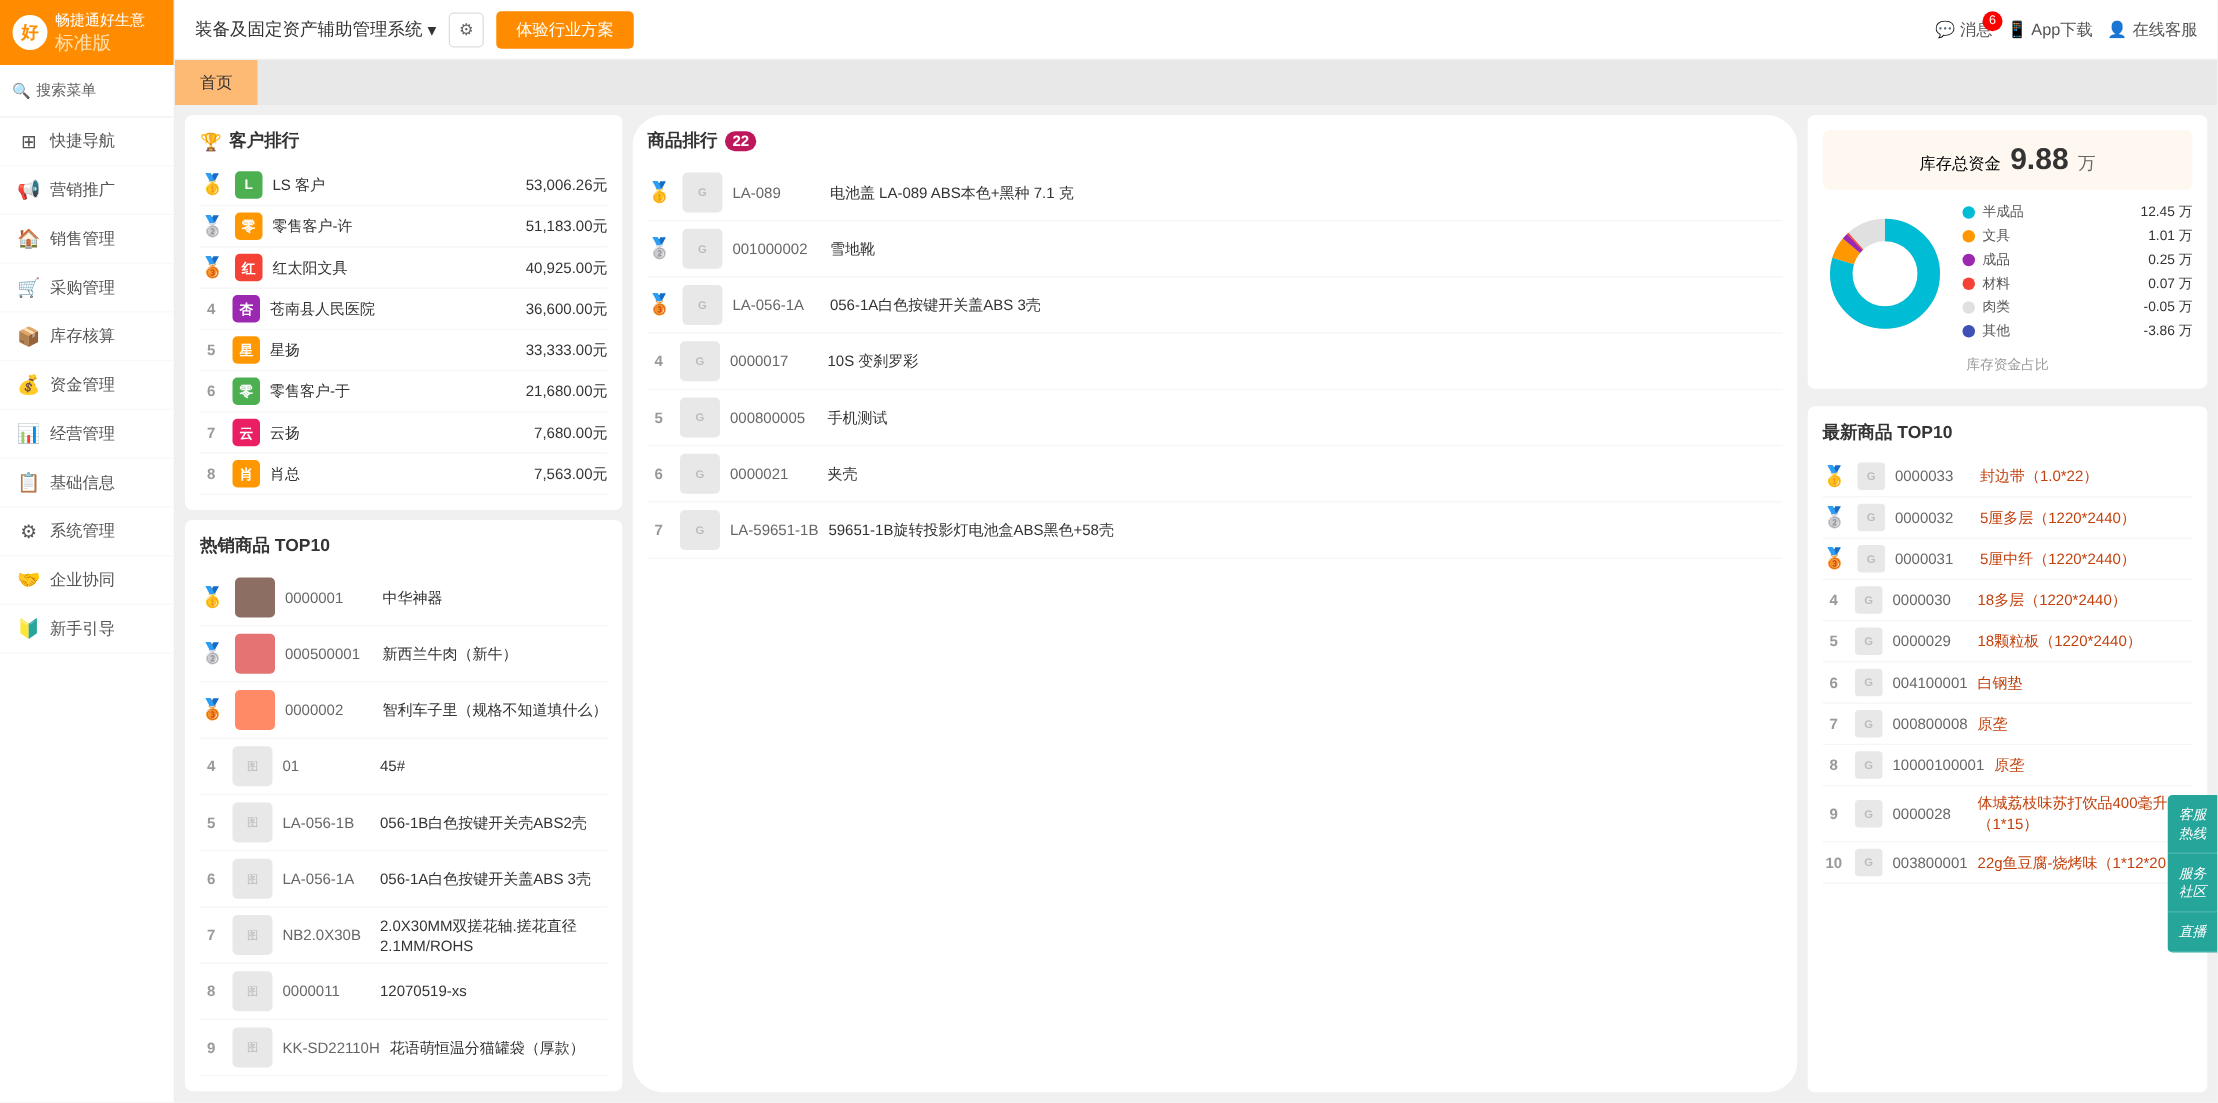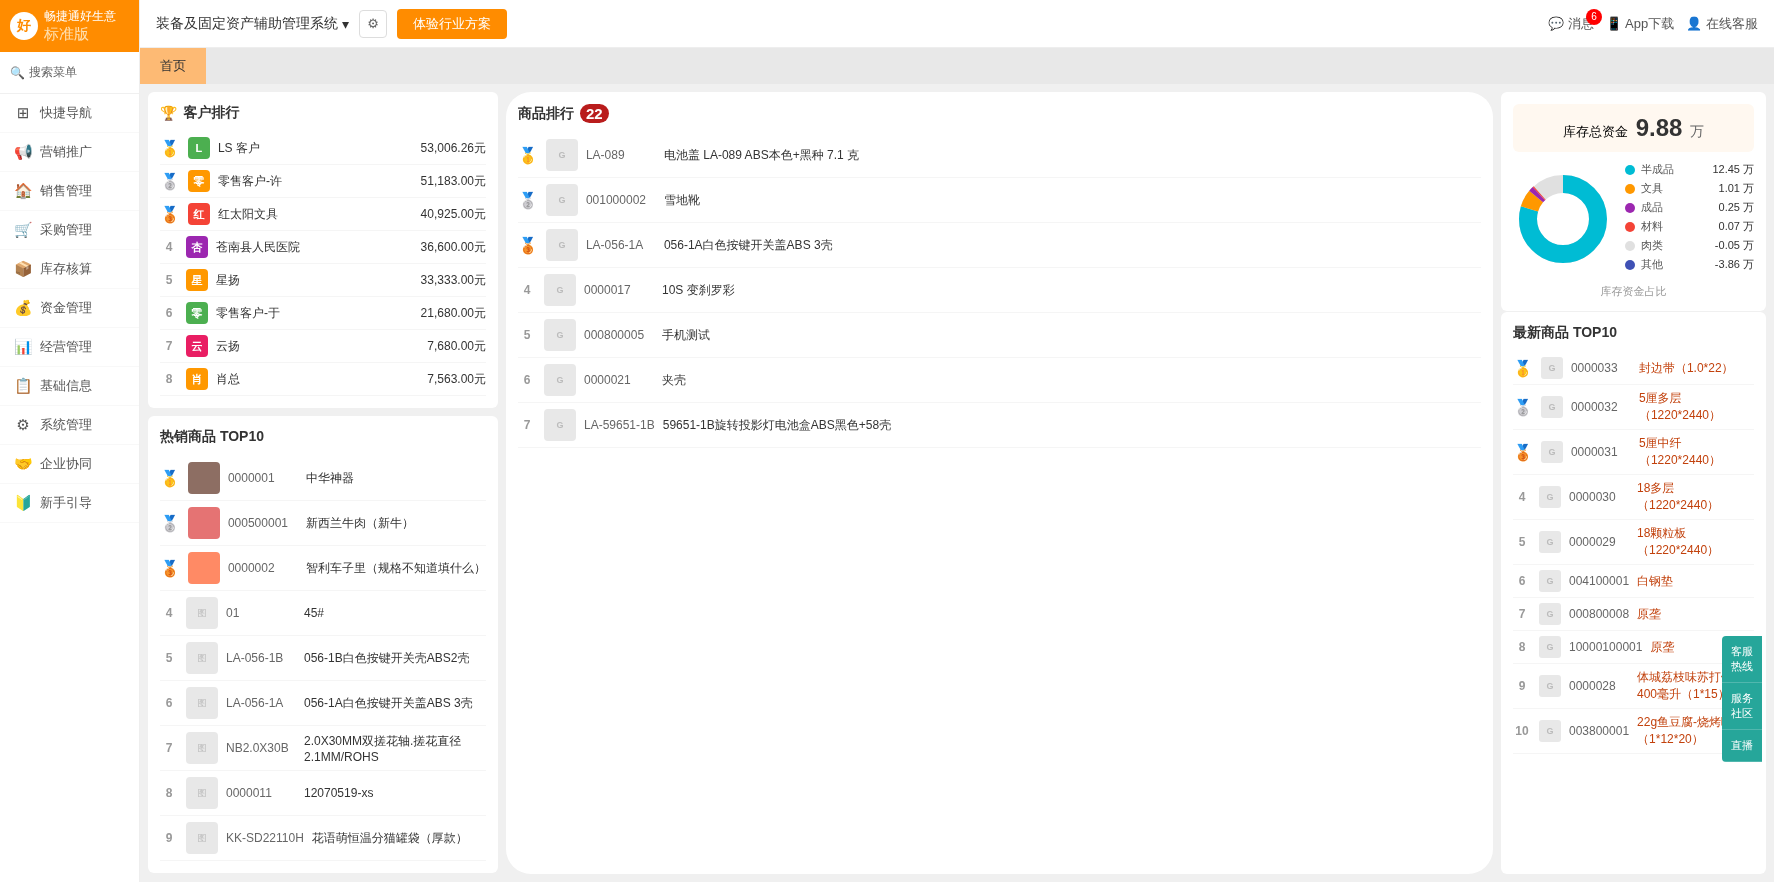--- a/index.html
+++ b/index.html
@@ -151,45 +151,45 @@
       flex: 1;
       display: flex;
       flex-direction: column;
       gap: 8px;
       overflow-y: auto;
       border-radius: 25px;
     }
 
     
     .col-right {
-      width: 265px;
+      width: 320px;
       flex-shrink: 0;
       display: flex;
       flex-direction: column;
-      gap: 1px;
+      gap: 14px;
       overflow-y: auto;
     }
 
     .card {
       background: #fff;
       border-radius: 6px;
       padding: 12px;
     }
 
     .card-title {
       font-size: 14px;
       font-weight: 600;
       color: #333;
       margin-bottom: 10px;
       display: flex; align-items: center; gap: 6px;
     }
     .card-title-badge {
-      background: #b91c1c;
+      background: #be185d;
       color: #fff;
-      font-size: 15px;
+      font-size: 12px;
       padding: 1px 6px;
       border-radius: 10px;
     }
 
     
     .rank-list { list-style: none; }
     .rank-item {
       display: flex; align-items: center; gap: 8px;
       padding: 5px 0;
       border-bottom: 1px solid #f5f5f5;
@@ -267,25 +267,26 @@
       width: 22px; height: 22px; background: #e8e8e8; border-radius: 3px;
       display: flex; align-items: center; justify-content: center;
       color: #aaa; font-size: 10px; flex-shrink: 0;
     }
     .np-code { color: #666; min-width: 60px; }
     .np-name { flex: 1; color: #c2410c; }
 
     
     .float-btns {
       position: fixed;
-      right: 12px; bottom: 120px;
+      right: 0; bottom: 120px;
       display: flex; flex-direction: column;
       background: #26a69a;
       border-radius: 4px 0 0 4px;
       overflow: hidden;
+      font-style: italic;
     }
     .float-btn {
       width: 40px;
       padding: 8px 4px;
       text-align: center;
       color: #fff;
       font-size: 11px;
       cursor: pointer;
       border-bottom: 1px solid rgba(255,255,255,0.2);
     }

